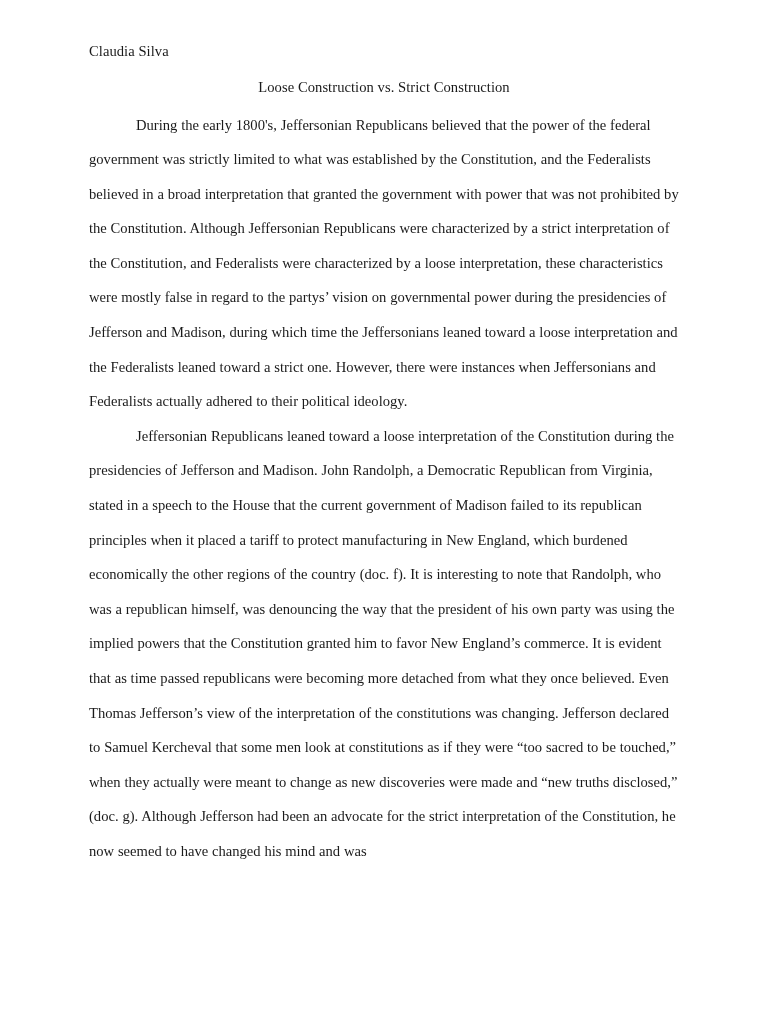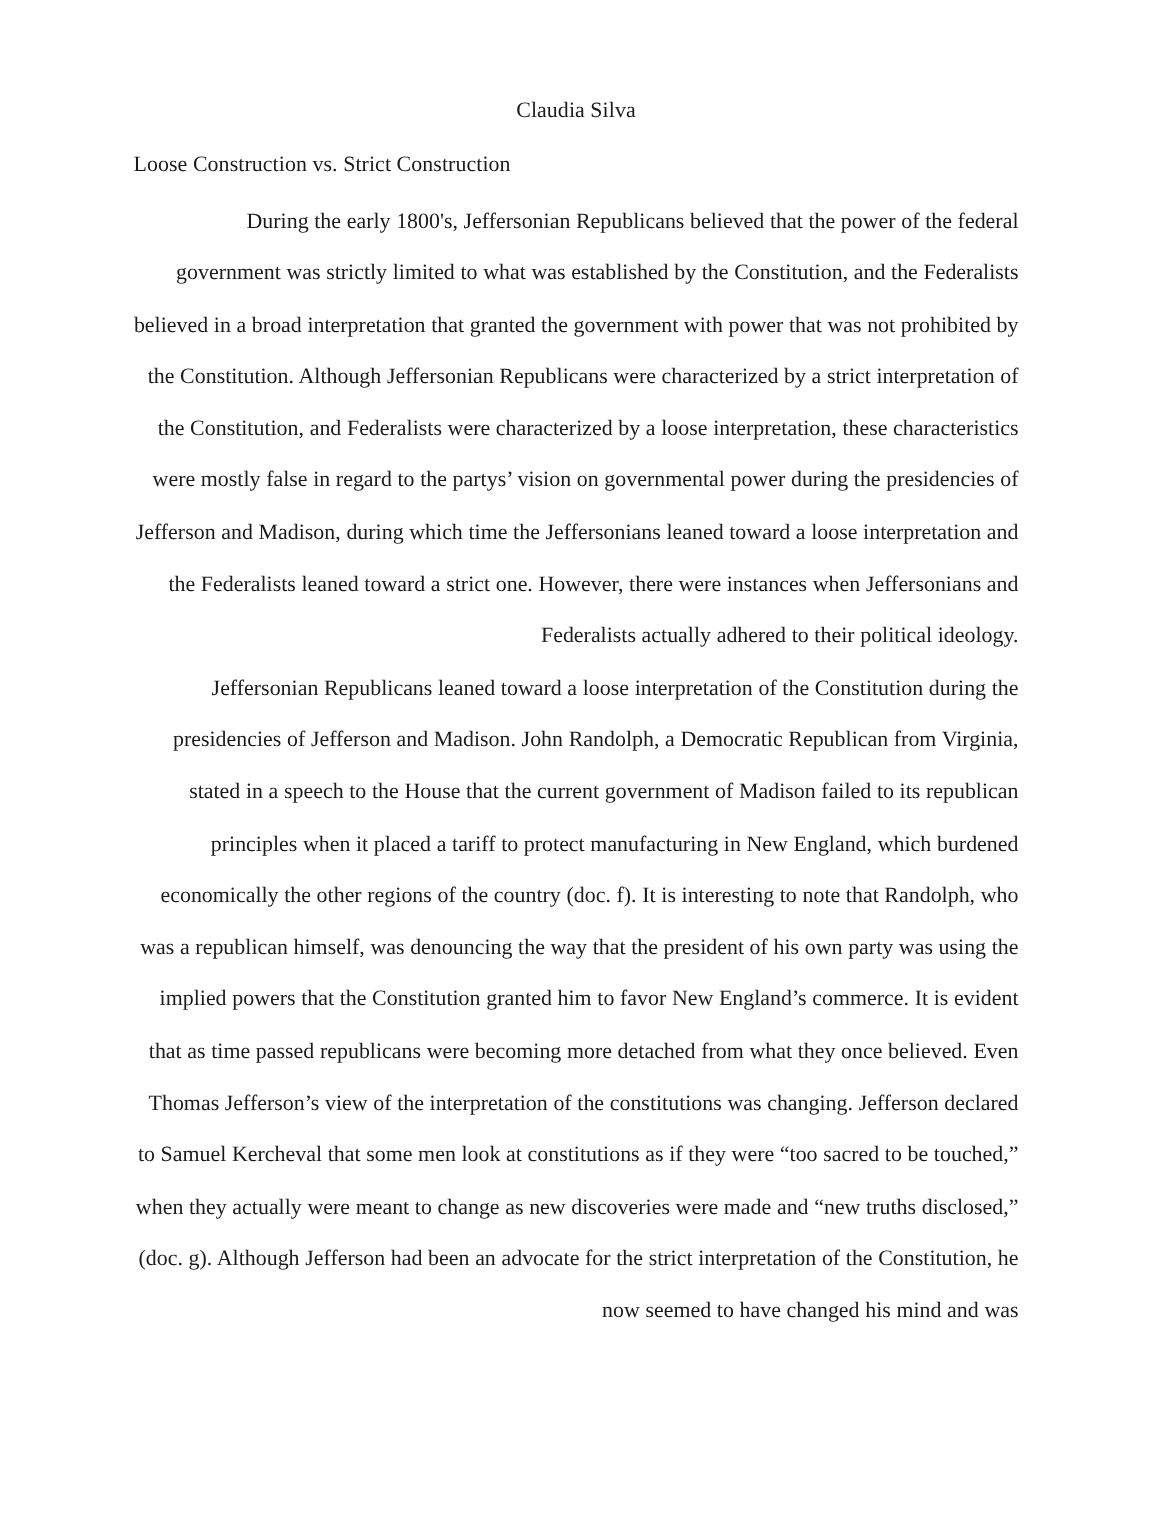--- a/index.html
+++ b/index.html
@@ -24,49 +24,49 @@
     box-sizing: border-box;
   }
   
   .content {
     position: absolute;
     left: 89px;
     top: 0;
     width: 590px;
   }
   .heading-block {
-    margin-top: 66px;
-    text-align: center;
+    margin-top: 43px;
+    text-align: left;
     font-size: 14.6px;
     line-height: 17.5px;
     letter-spacing: 0.05px;
   }
   .heading-line {
     display: block;
     white-space: pre;
   }
   .doc-title {
     margin-top: 16px;
-    text-align: left;
+    text-align: center;
     font-size: 14.6px;
     line-height: 20px;
     letter-spacing: 0.05px;
   }
   .body-text {
     margin-top: 11px;
     font-size: 14.6px;
     line-height: 34.6px;
     text-align: left;
     letter-spacing: 0.01px;
     word-spacing: 0.1px;
   }
   .para {
     margin: 0;
     text-indent: 47px;
-    text-align: right;
+    text-align: left;
   }
   .para + .para {
     margin-top: 0;
   }
 </style>
 </head>
 <body>
 
 <div class="page">
   <div class="content">

